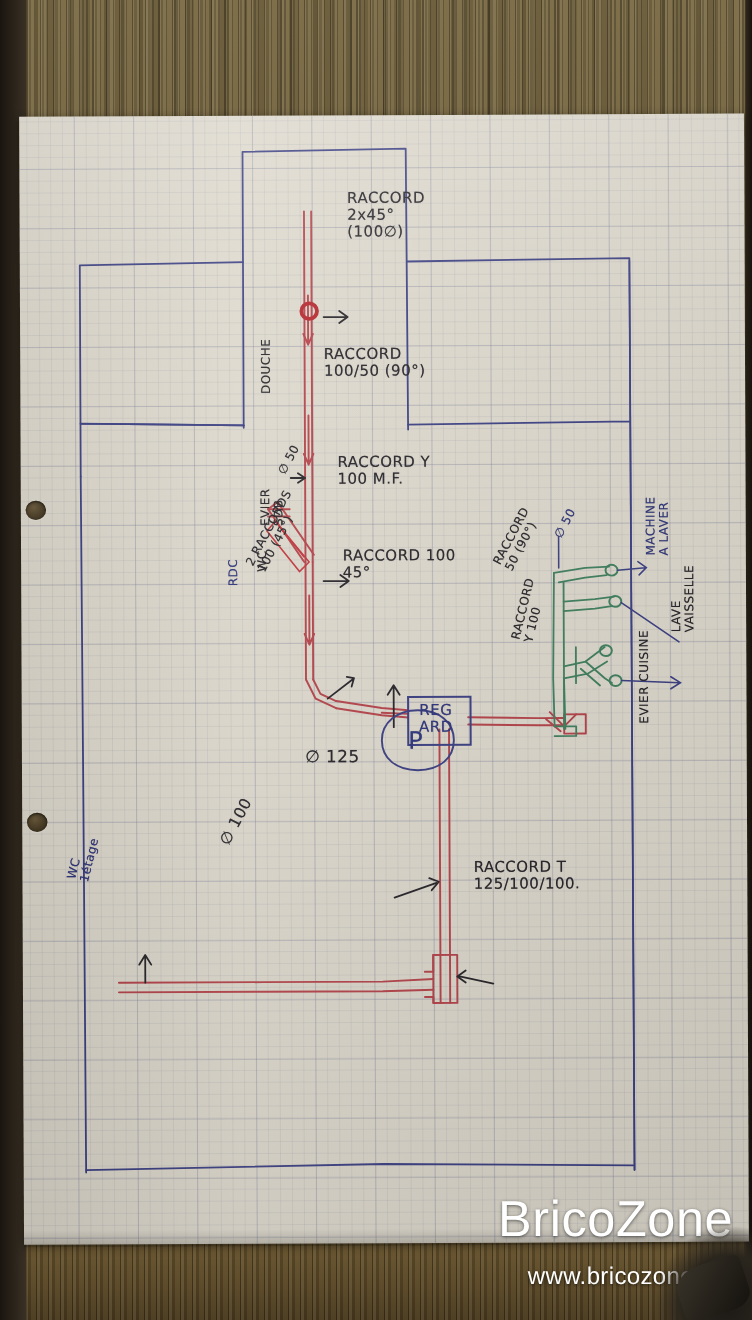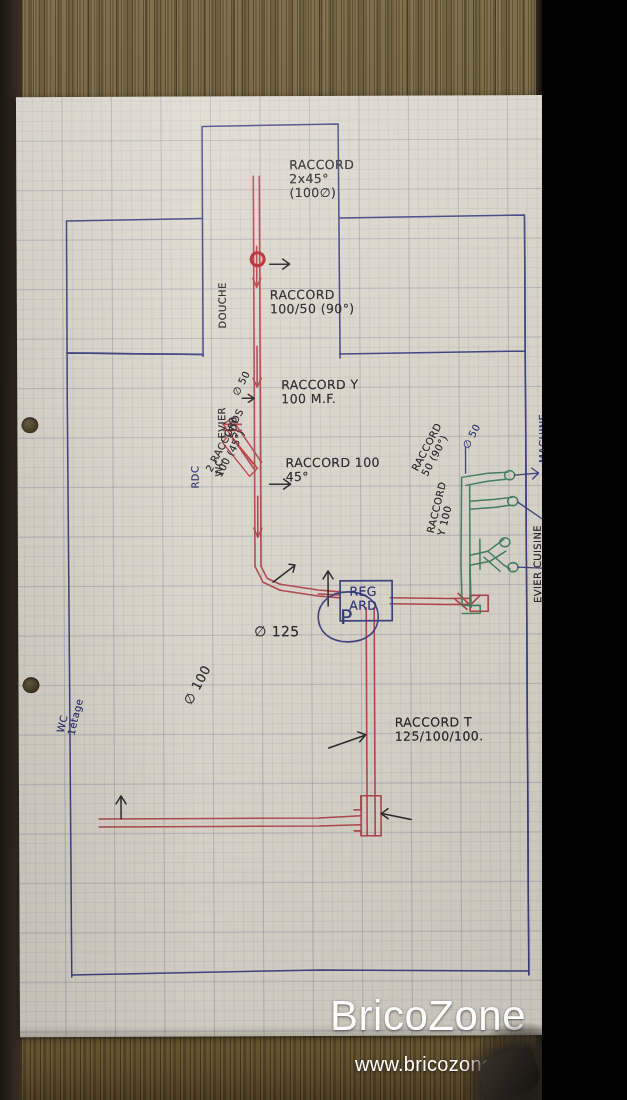--- a/index.html
+++ b/index.html
@@ -1,21 +1,21 @@
 <!DOCTYPE html>
 <html><head>
 <meta charset="utf-8">
 <title>Plumbing Sketch Photo</title>
 <style>
   html,body{margin:0;padding:0;background:#000;}
   body{font-family:"Liberation Sans",sans-serif;}
 
   #shot{
     position:relative;
-    width:542px;height:1100px;
+    width:627px;height:1100px;
     overflow:hidden;
     background:#0f172a;
   }
 
   
   .wood{
     position:absolute;inset:0;
     background:
       repeating-linear-gradient(90deg,
         rgba(0,0,0,.30) 0px, rgba(0,0,0,.30) 1px,

